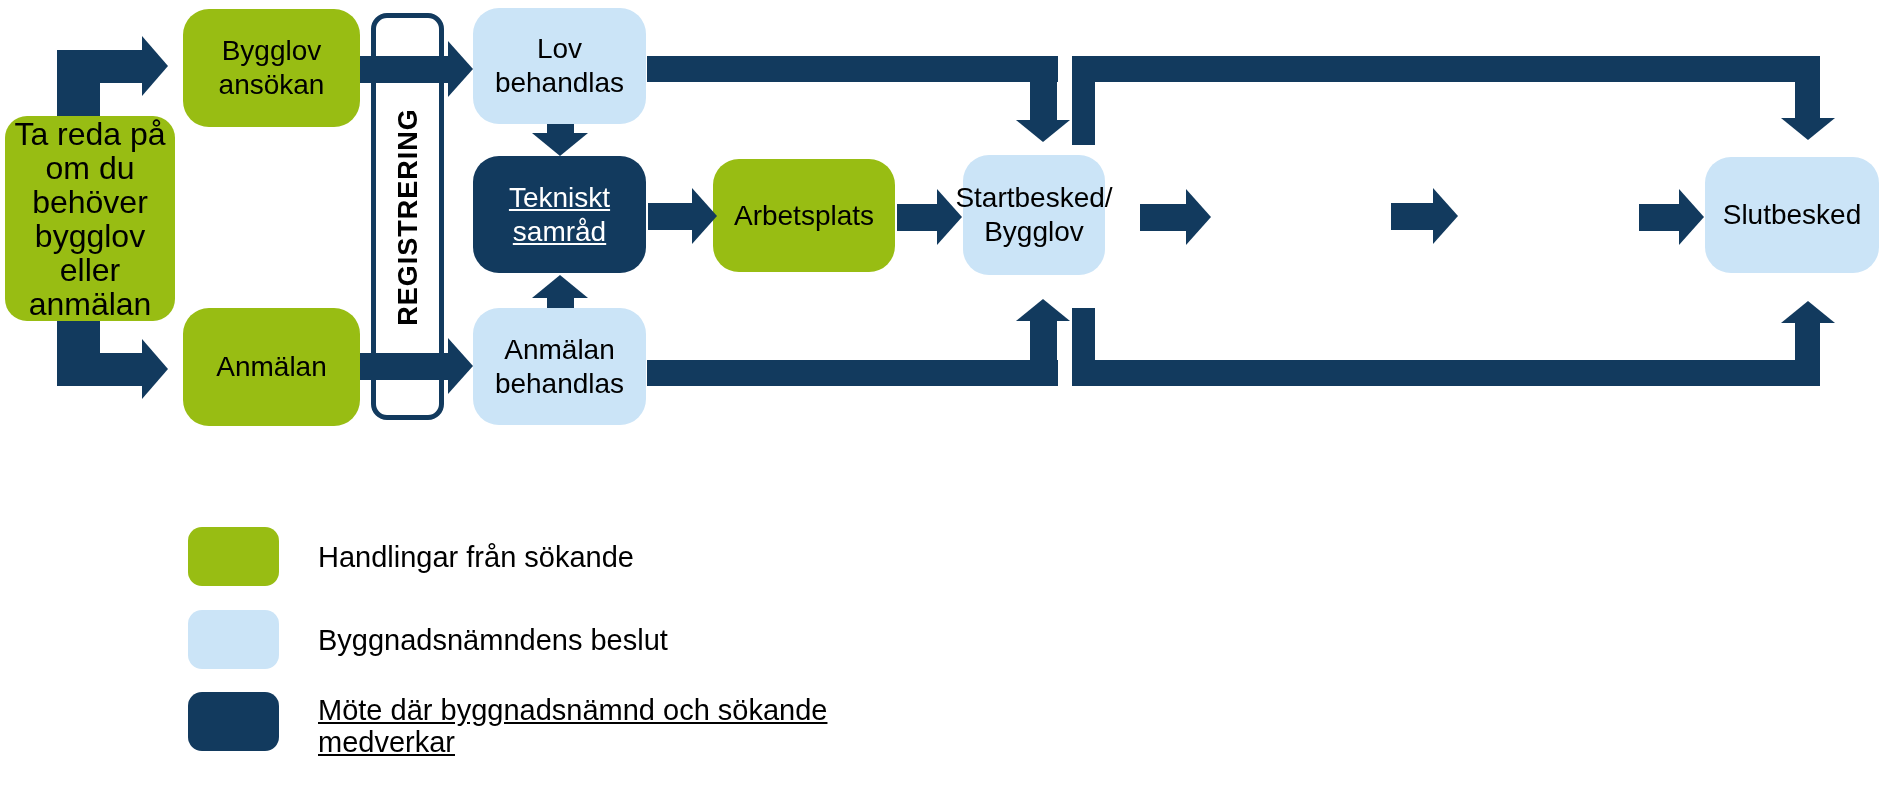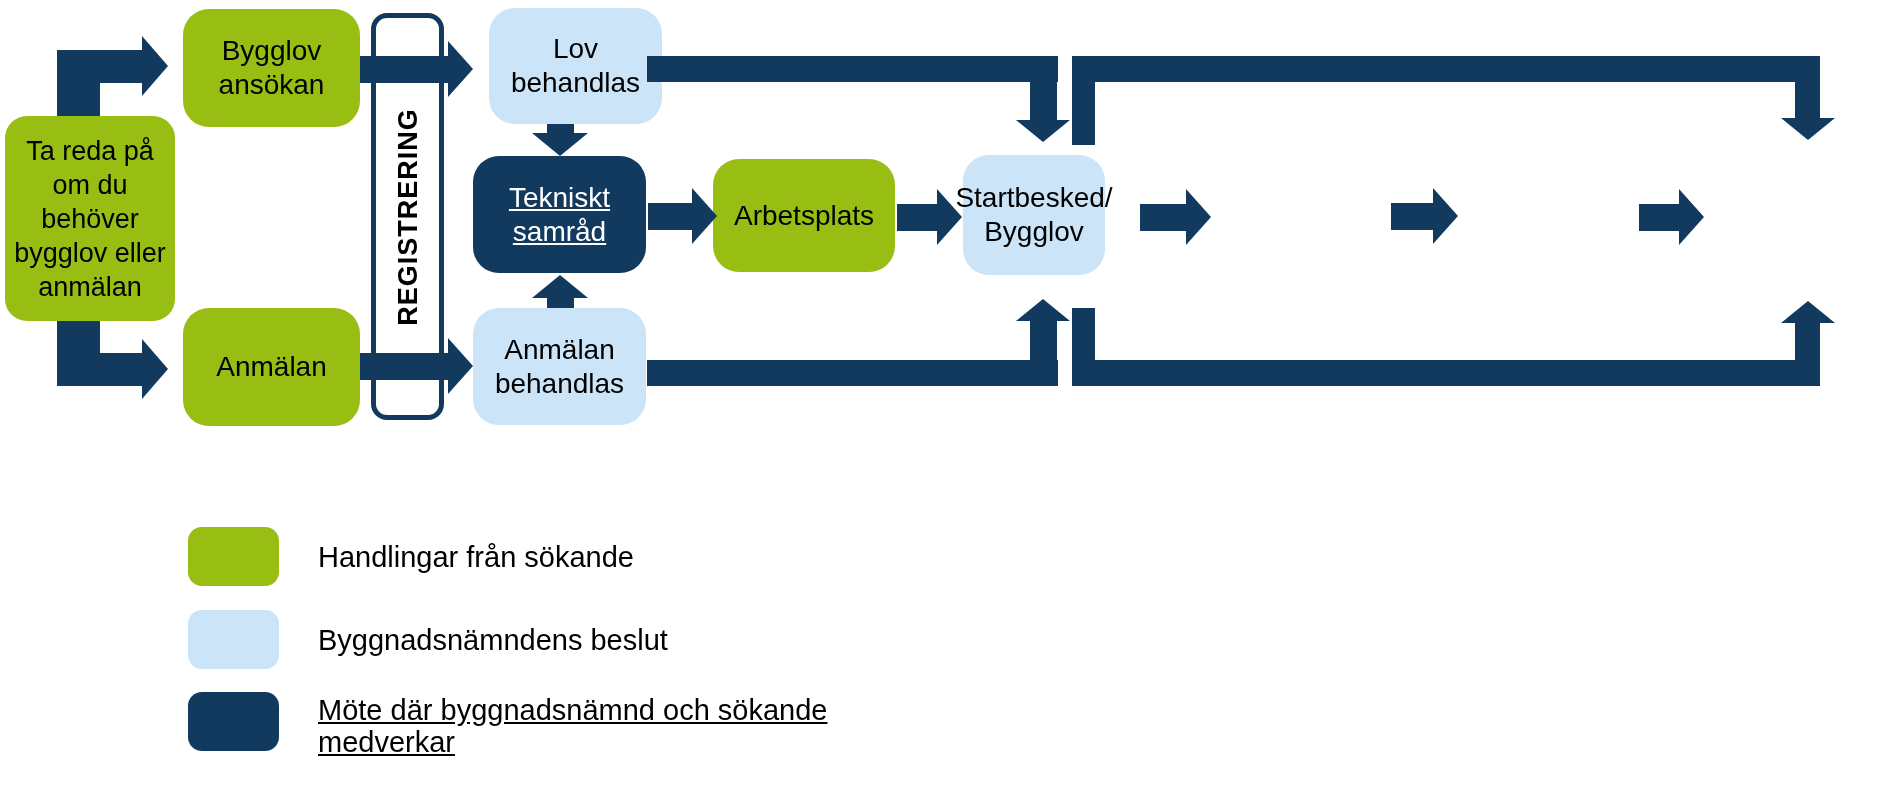--- a/index.html
+++ b/index.html
@@ -47,51 +47,52 @@
   .legend-label {
     position:absolute; font-size:29px; line-height:32px; color:var(--text_dark);
     white-space:pre-line;
   }
 </style>
 </head>
 <body>
 
 <div class="canvas">
 
-  <div class="node green" style="left:5px; top:116px; width:170px; height:205px; font-size:27px; border-radius:22px;">Ta reda på
+  <div class="node green" style="left:5px; top:116px; width:170px; height:205px; font-size:32px; border-radius:22px;">Ta reda på
 om du
 behöver
 bygglov eller
 anmälan</div>
 
   <div class="node green" style="left:183px; top:9px; width:177px; height:118px;">Bygglov
 ansökan</div>
 
   <div class="node green" style="left:183px; top:308px; width:177px; height:118px;">Anmälan</div>
 
   <div class="node outlined" style="left:371px; top:13px; width:73px; height:407px;">
     <span class="reg-label">REGISTRERING</span>
   </div>
 
-  <div class="node lightblue" style="left:473px; top:8px; width:173px; height:116px;margin-left:16px;">Lov
+  <div class="node lightblue" style="left:473px; top:8px; width:173px; height:116px;">Lov
 behandlas</div>
 
   <div class="node navy" style="left:473px; top:156px; width:173px; height:117px;">Tekniskt
 samråd</div>
 
   <div class="node lightblue" style="left:473px; top:308px; width:173px; height:117px;">Anmälan
 behandlas</div>
 
   <div class="node green" style="left:713px; top:159px; width:182px; height:113px;">Arbetsplats</div>
 
   <div class="node lightblue" style="left:963px; top:155px; width:142px; height:120px;">Startbesked/
 Bygglov</div>
 
 
 
+  <div class="node lightblue" style="left:1705px; top:157px; width:174px; height:116px;">Slutbesked</div>
 
   <div class="arrow-group">
     <div class="seg" style="left:57px; top:50px; width:43px; height:66px;"></div>
     <div class="seg" style="left:57px; top:50px; width:85px; height:33px;"></div>
     <div class="tri tri-r-big" style="left:142px; top:36px;"></div>
   </div>
   <div class="arrow-group">
     <div class="seg" style="left:57px; top:321px; width:43px; height:65px;"></div>
     <div class="seg" style="left:57px; top:353px; width:85px; height:33px;"></div>
     <div class="tri tri-r-big" style="left:142px; top:339px;"></div>

